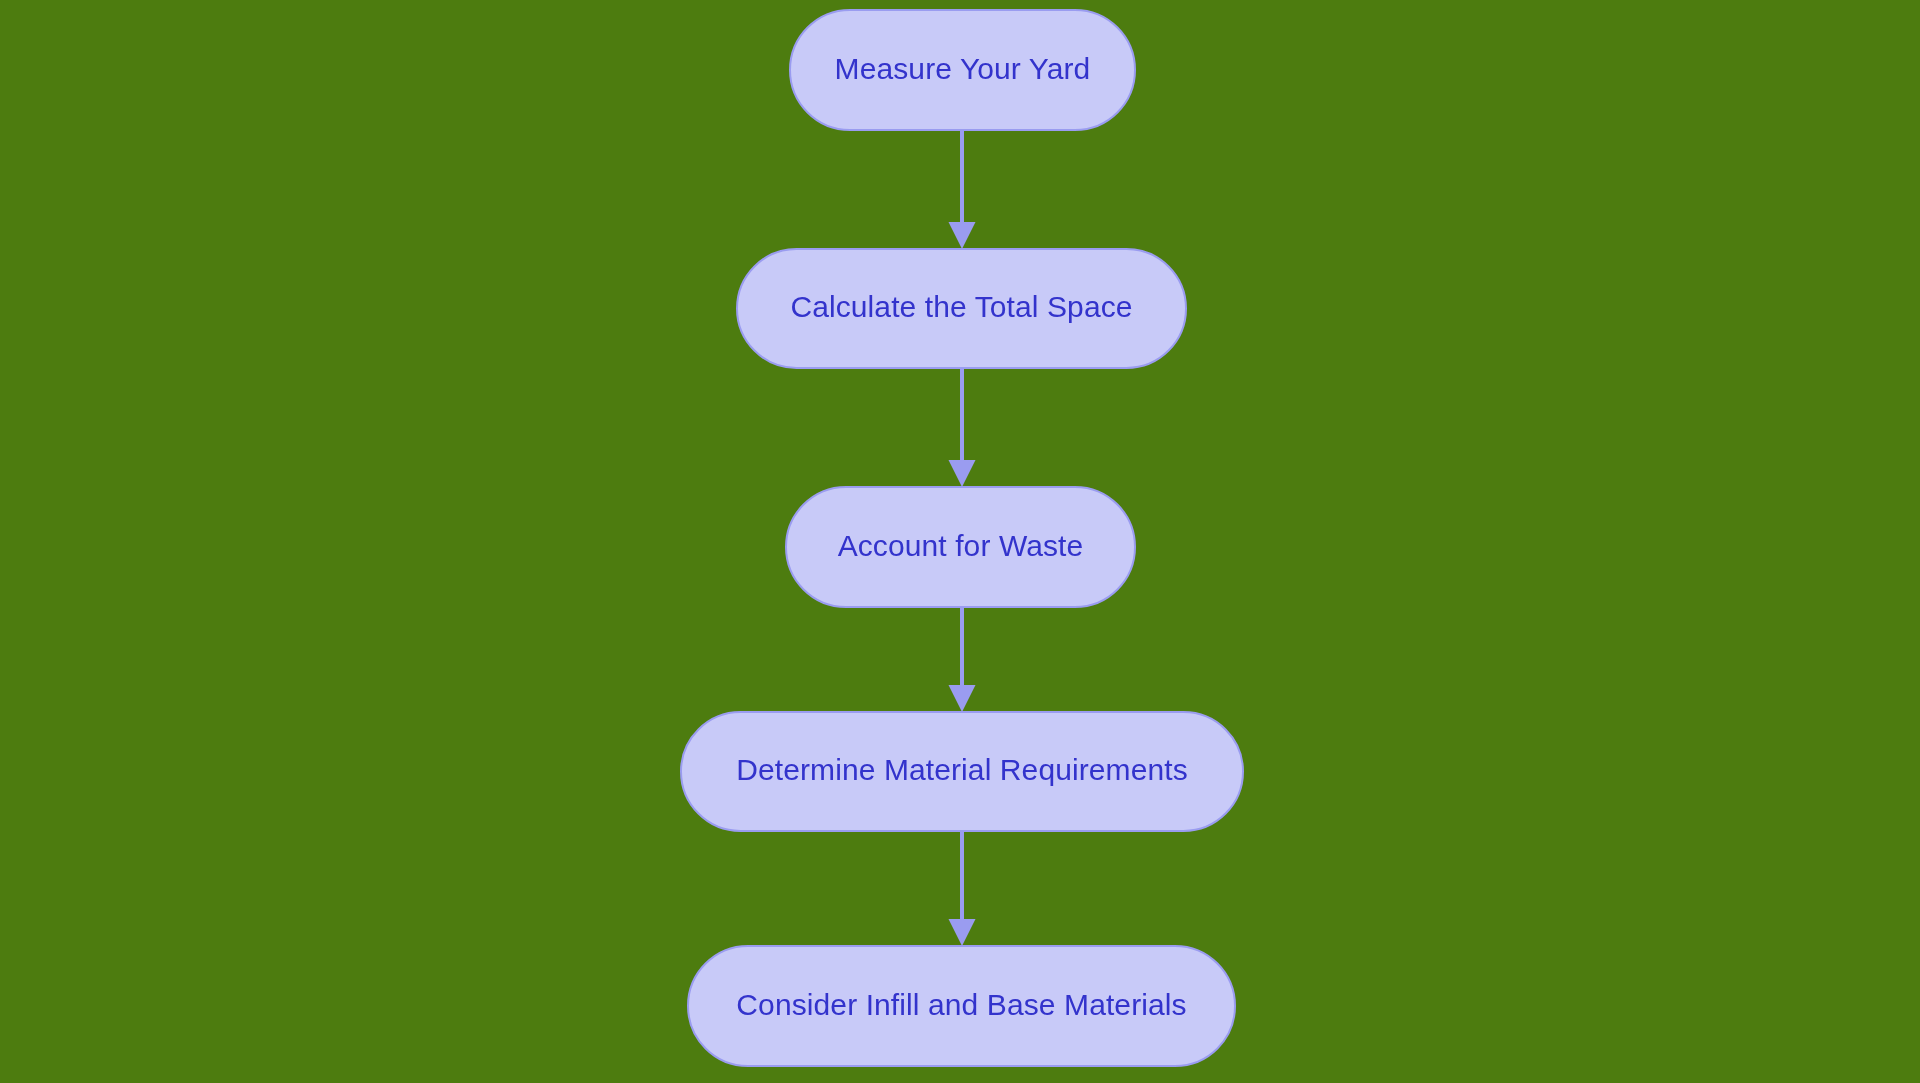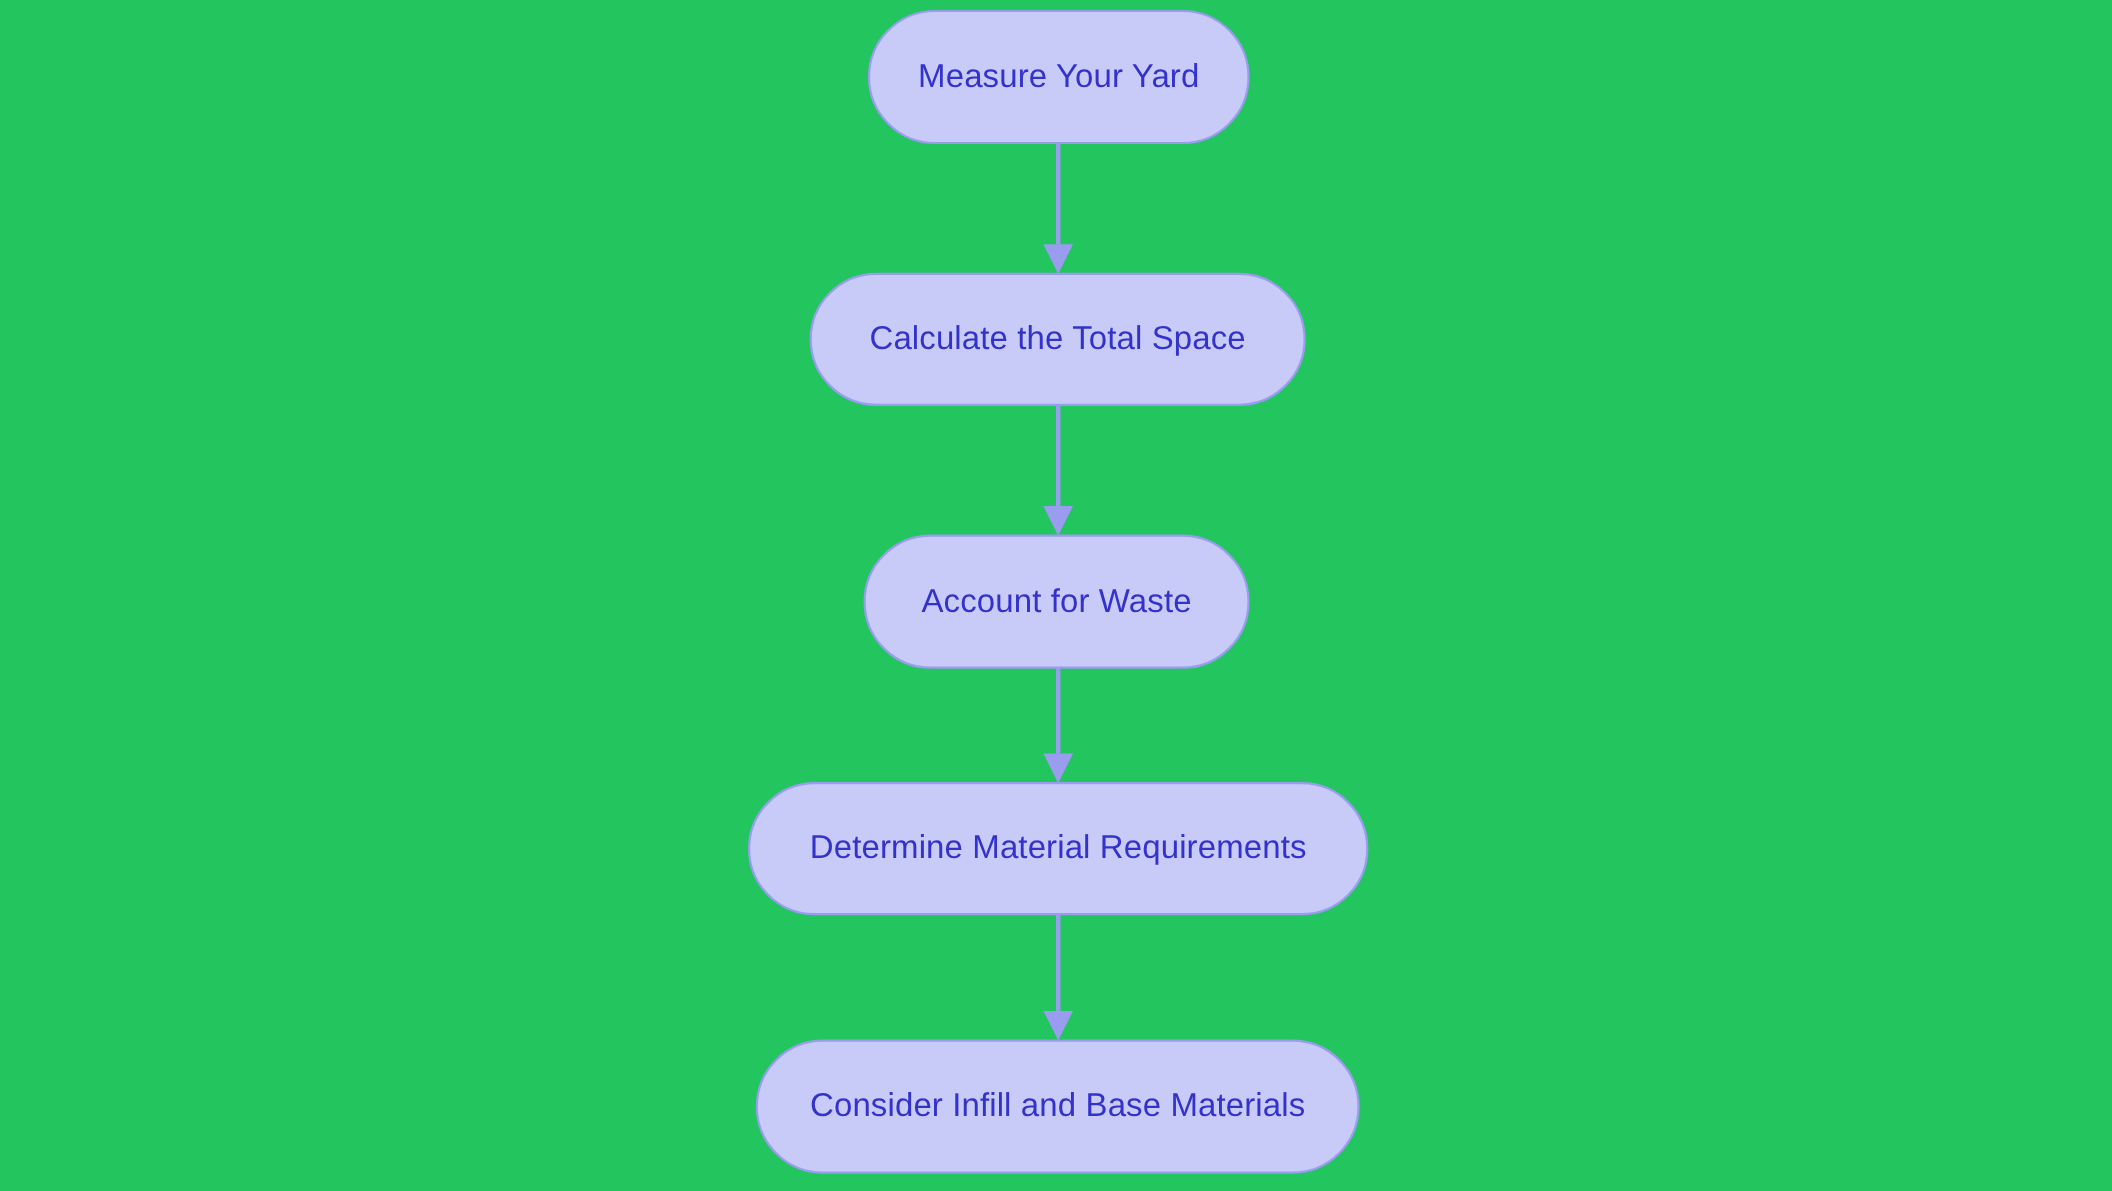--- a/index.html
+++ b/index.html
@@ -46,21 +46,21 @@
     fill: none;
     stroke-linecap: butt;
   }
   .edge-arrowhead {
     stroke: none;
   }
 </style>
 </head>
 <body>
 
-<div id="flow-root" style="background: #22c55e; width: 1920px; height: 1083px;">
+<div id="flow-root" style="background: #4d7c0f; width: 1920px; height: 1083px;">
   <svg id="flow-svg" viewBox="0 0 1920 1083" xmlns="http://www.w3.org/2000/svg">
     <g id="edges-layer">
         <g>
           <line class="edge-line" x1="962" y1="130" x2="962" y2="222" stroke="#9a9cf0" stroke-width="4"></line>
           <polygon points="948.5,222 975.5,222 962,249" class="edge-arrowhead" fill="#9a9cf0"></polygon>
         </g>
         <g>
           <line class="edge-line" x1="962" y1="368" x2="962" y2="460" stroke="#9a9cf0" stroke-width="4"></line>
           <polygon points="948.5,460 975.5,460 962,487" class="edge-arrowhead" fill="#9a9cf0"></polygon>
         </g>

